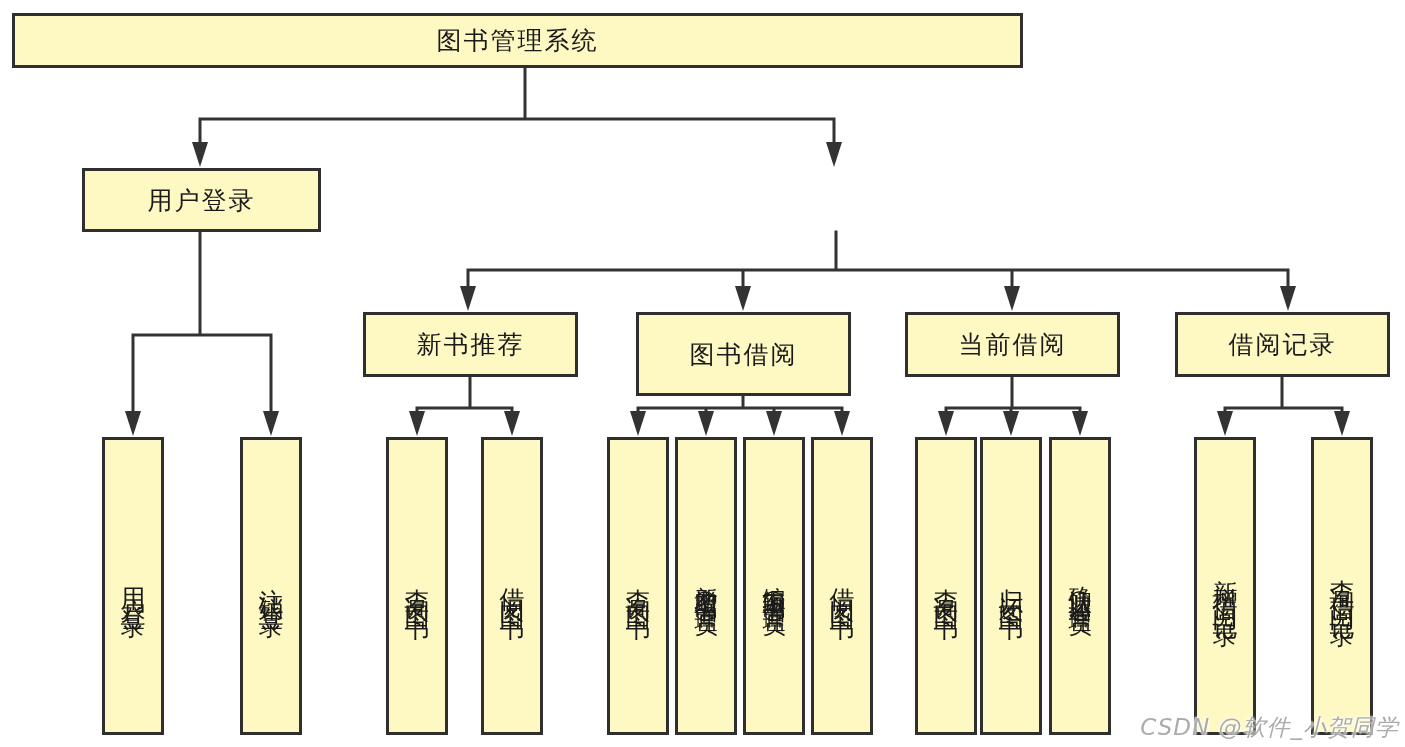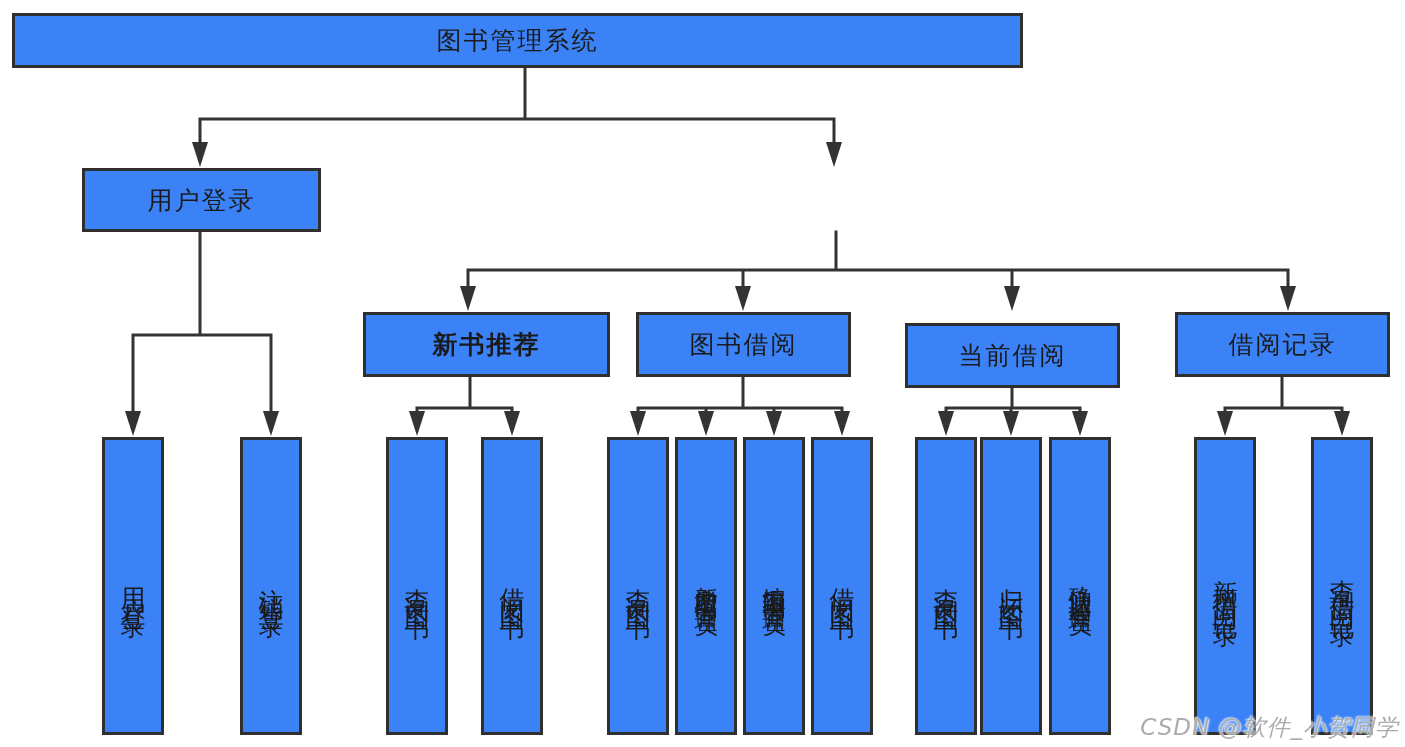--- a/index.html
+++ b/index.html
@@ -14,21 +14,21 @@
   .canvas{
     position:relative;
     width:1405px;height:747px;
     background:var(--bg);
     overflow:hidden;
   }
   .connectors{position:absolute;left:0;top:0;width:1405px;height:747px;}
   .box{
     position:absolute;
     box-sizing:border-box;
-    background:#3b82f6;
+    background:#fef9c3;
     border:3px solid var(--border);
     display:flex;
     align-items:center;
     justify-content:center;
     color:var(--text);
   }
   .hbox span{
     font-size:25px;
     letter-spacing:2px;
     line-height:1;
@@ -102,27 +102,27 @@
   </svg>
 
   <div class="box hbox" style="left:12px;top:13px;width:1011px;height:55px;">
     <span>图书管理系统</span>
   </div>
 
   <div class="box hbox" style="left:82px;top:168px;width:239px;height:64px;">
     <span>用户登录</span>
   </div>
 
-  <div class="box hbox" style="left:363px;top:312px;width:247px;height:65px;font-weight:bold;">
+  <div class="box hbox" style="left:363px;top:312px;width:215px;height:65px;">
     <span>新书推荐</span>
   </div>
-  <div class="box hbox" style="left:636px;top:312px;width:215px;height:65px;">
+  <div class="box hbox" style="left:636px;top:312px;width:215px;height:84px;">
     <span>图书借阅</span>
   </div>
-  <div class="box hbox" style="left:905px;top:312px;width:215px;height:65px;margin-top:11px;">
+  <div class="box hbox" style="left:905px;top:312px;width:215px;height:65px;">
     <span>当前借阅</span>
   </div>
   <div class="box hbox" style="left:1175px;top:312px;width:215px;height:65px;">
     <span>借阅记录</span>
   </div>
 
   <div class="box leaf" style="left:102px;">
     <span>用户登录</span>
   </div>
   <div class="box leaf" style="left:240px;">

